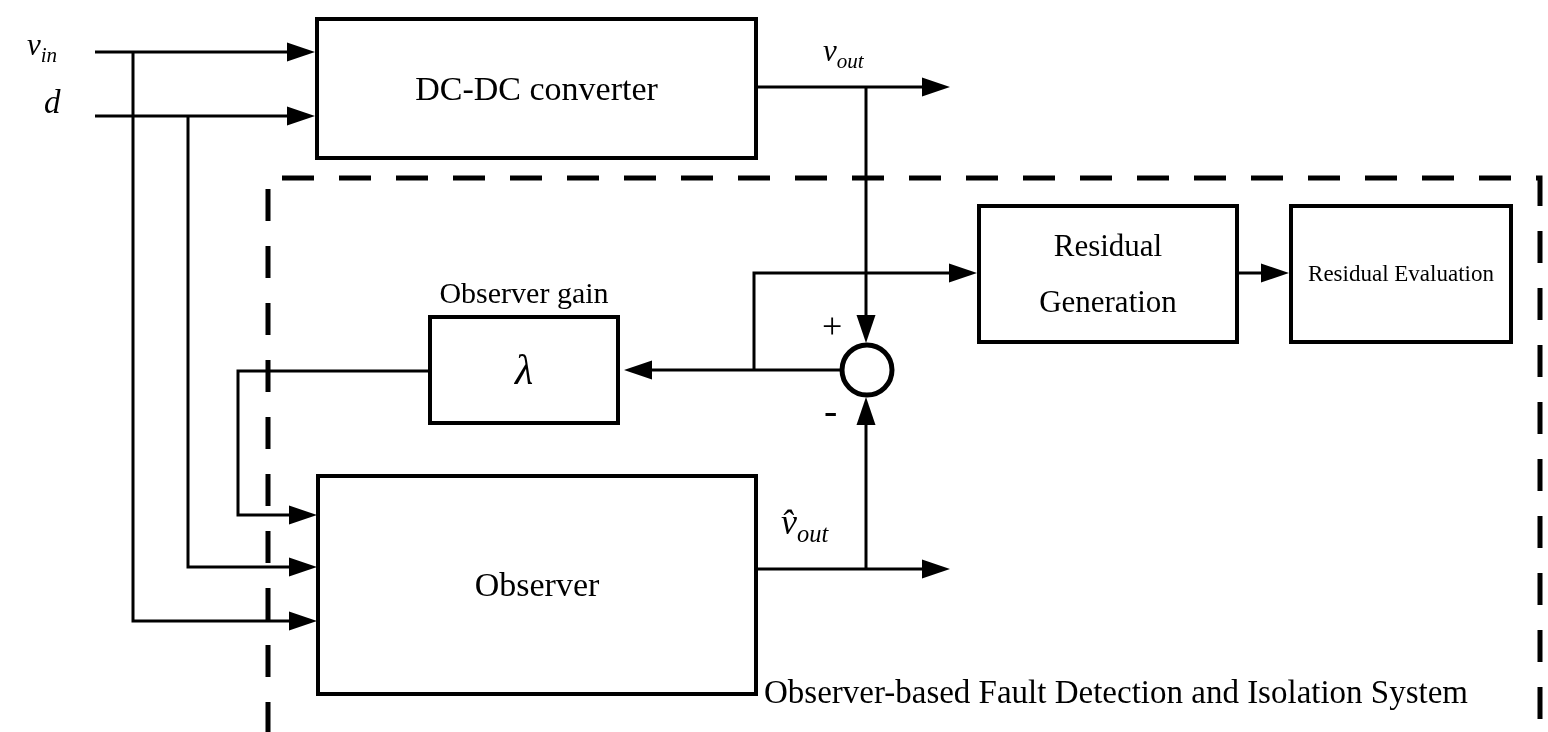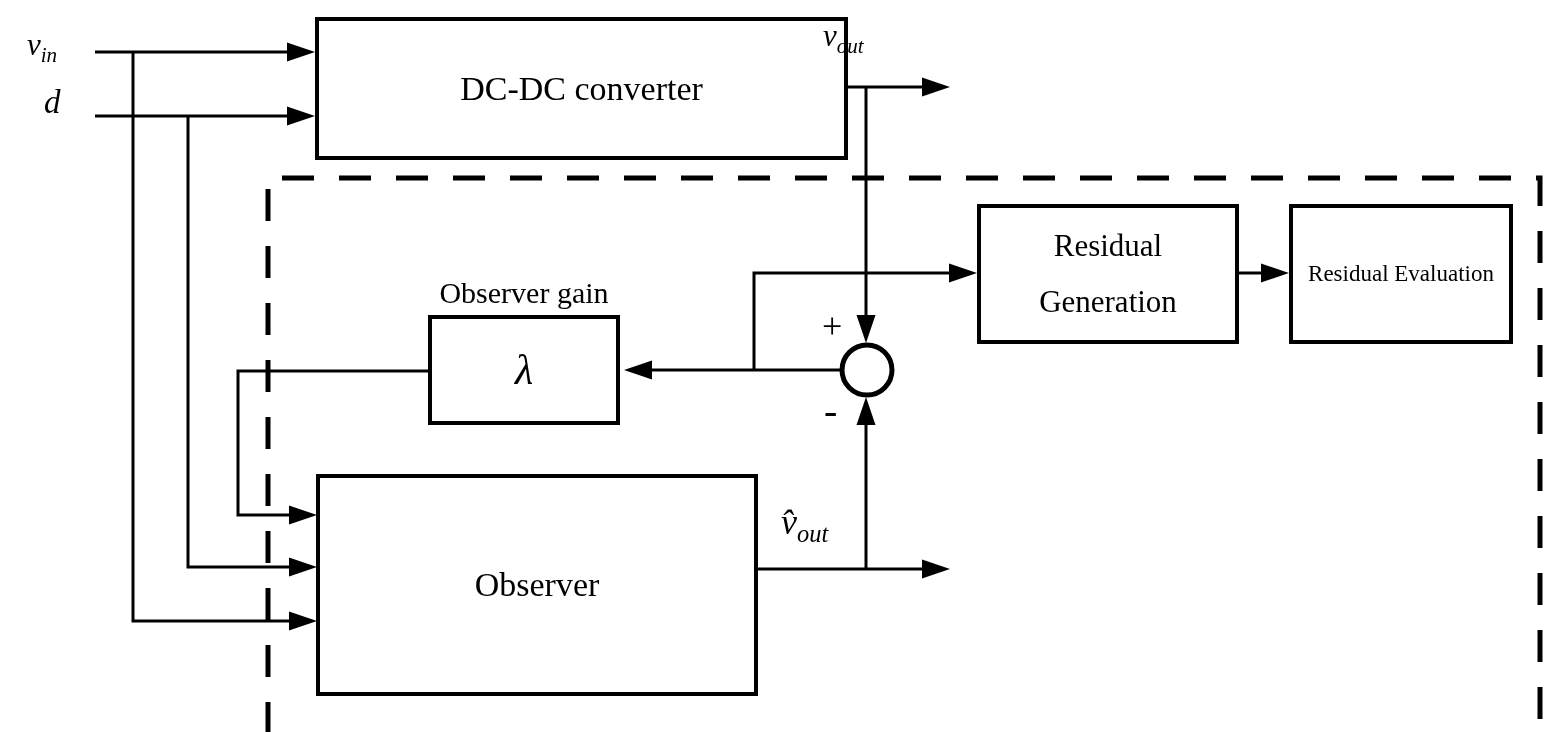--- a/index.html
+++ b/index.html
@@ -20,34 +20,34 @@
   .block {
     position: absolute;
     box-sizing: border-box;
     border: 4px solid #000;
     background: #ffffff;
     display: flex;
     align-items: center;
     justify-content: center;
     text-align: center;
   }
-  .blk-dcdc      { left: 315px; top: 17px;  width: 533px; height: 143px; font-size: 34px; }
+  .blk-dcdc      { left: 315px; top: 17px;  width: 443px; height: 143px; font-size: 34px; }
   .blk-lambda    { left: 428px; top: 315px; width: 192px; height: 110px; font-size: 42px; }
   .blk-observer  { left: 316px; top: 474px; width: 442px; height: 222px; font-size: 34px; }
   .blk-resgen    { left: 977px; top: 204px; width: 262px; height: 140px; font-size: 31px; line-height: 56px; padding: 0 2px; }
   .blk-reseval   { left: 1289px; top: 204px; width: 224px; height: 140px; font-size: 23px; line-height: 56px; padding: 0 2px; }
   .lbl {
     position: absolute;
     white-space: nowrap;
   }
   .math { font-style: italic; }
   .math sub { font-size: 0.68em; font-style: italic; line-height: 0; }
   .lbl-vin      { left: 27px;  top: 27px;  font-size: 31px; text-align: center; }
   .lbl-d        { left: 44px;  top: 84px;  font-size: 33px; }
-  .lbl-vout     { left: 823px; top: 18px;  font-size: 31px; }
+  .lbl-vout     { left: 823px; top: 33px;  font-size: 31px; }
   .lbl-vhat     { left: 781px; top: 501px; font-size: 36px; }
   .lbl-obsgain  { left: 412px; top: 276px; width: 224px; font-size: 30px; text-align: center; }
   .lbl-plus     { left: 822px; top: 305px; font-size: 36px; }
   .lbl-minus    { left: 824px; top: 387px; font-size: 40px; }
   .lbl-caption  { left: 710px; top: 674px; width: 812px; font-size: 33px; text-align: center; }
 </style>
 </head>
 <body>
 
 <div class="canvas">
@@ -130,14 +130,15 @@
   <div class="lbl lbl-vhat math">
     <span>v̂</span><sub>out</sub>
   </div>
 
   <div class="lbl lbl-obsgain">Observer gain</div>
 
   <div class="lbl lbl-plus">+</div>
 
   <div class="lbl lbl-minus">-</div>
 
+  <div class="lbl lbl-caption">Observer-based Fault Detection and Isolation System</div>
 
 </div>
 
 </body></html>

